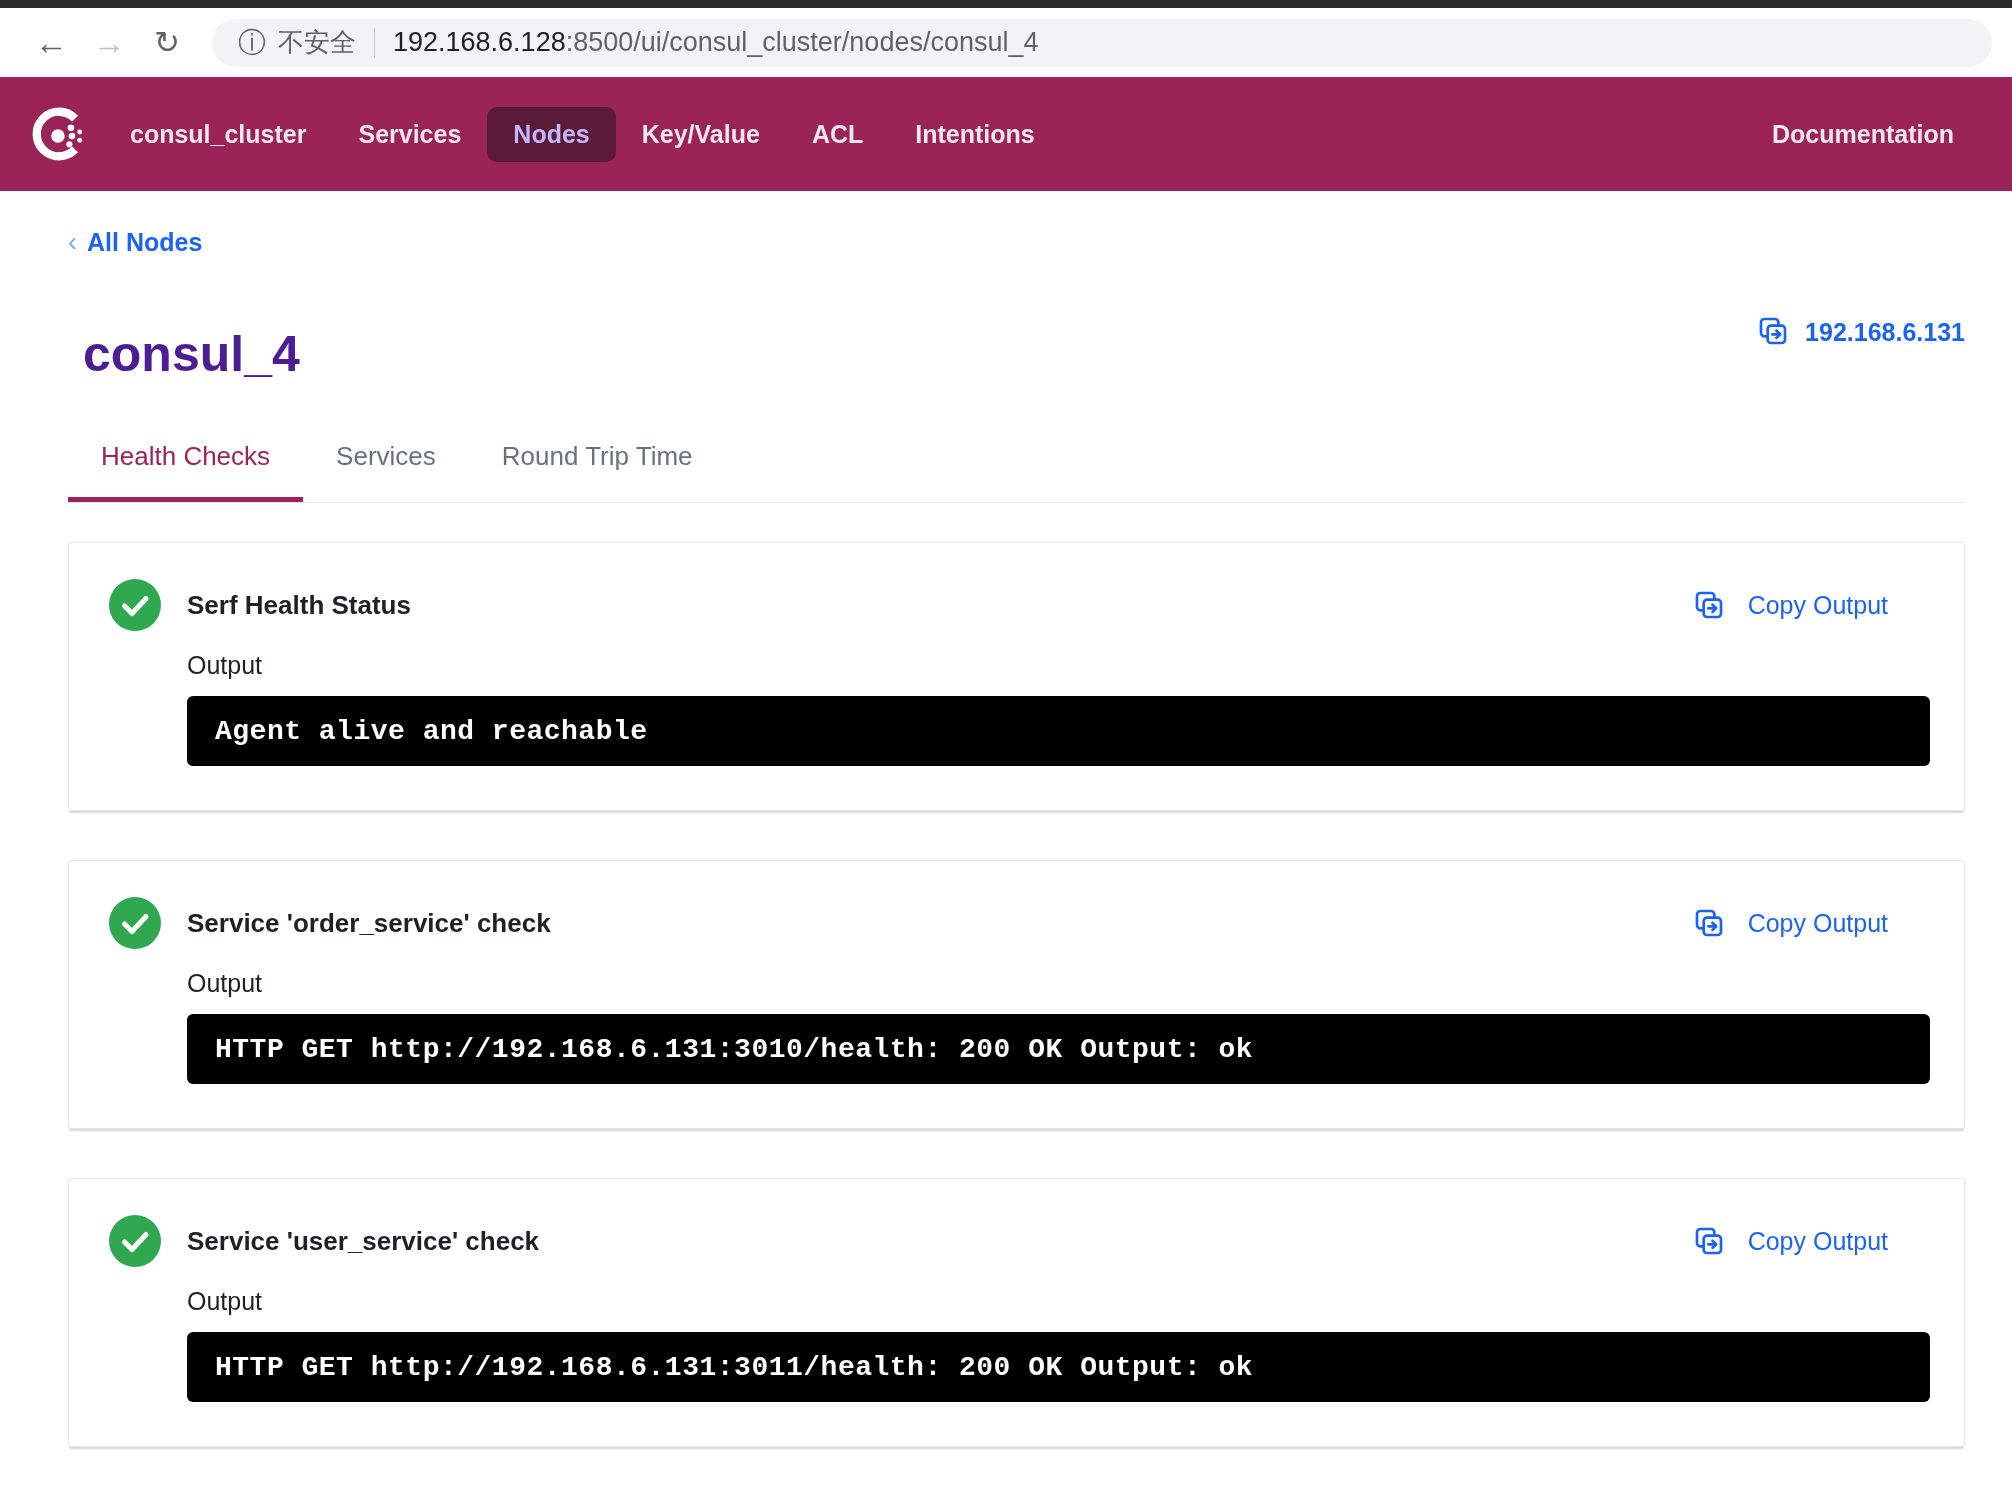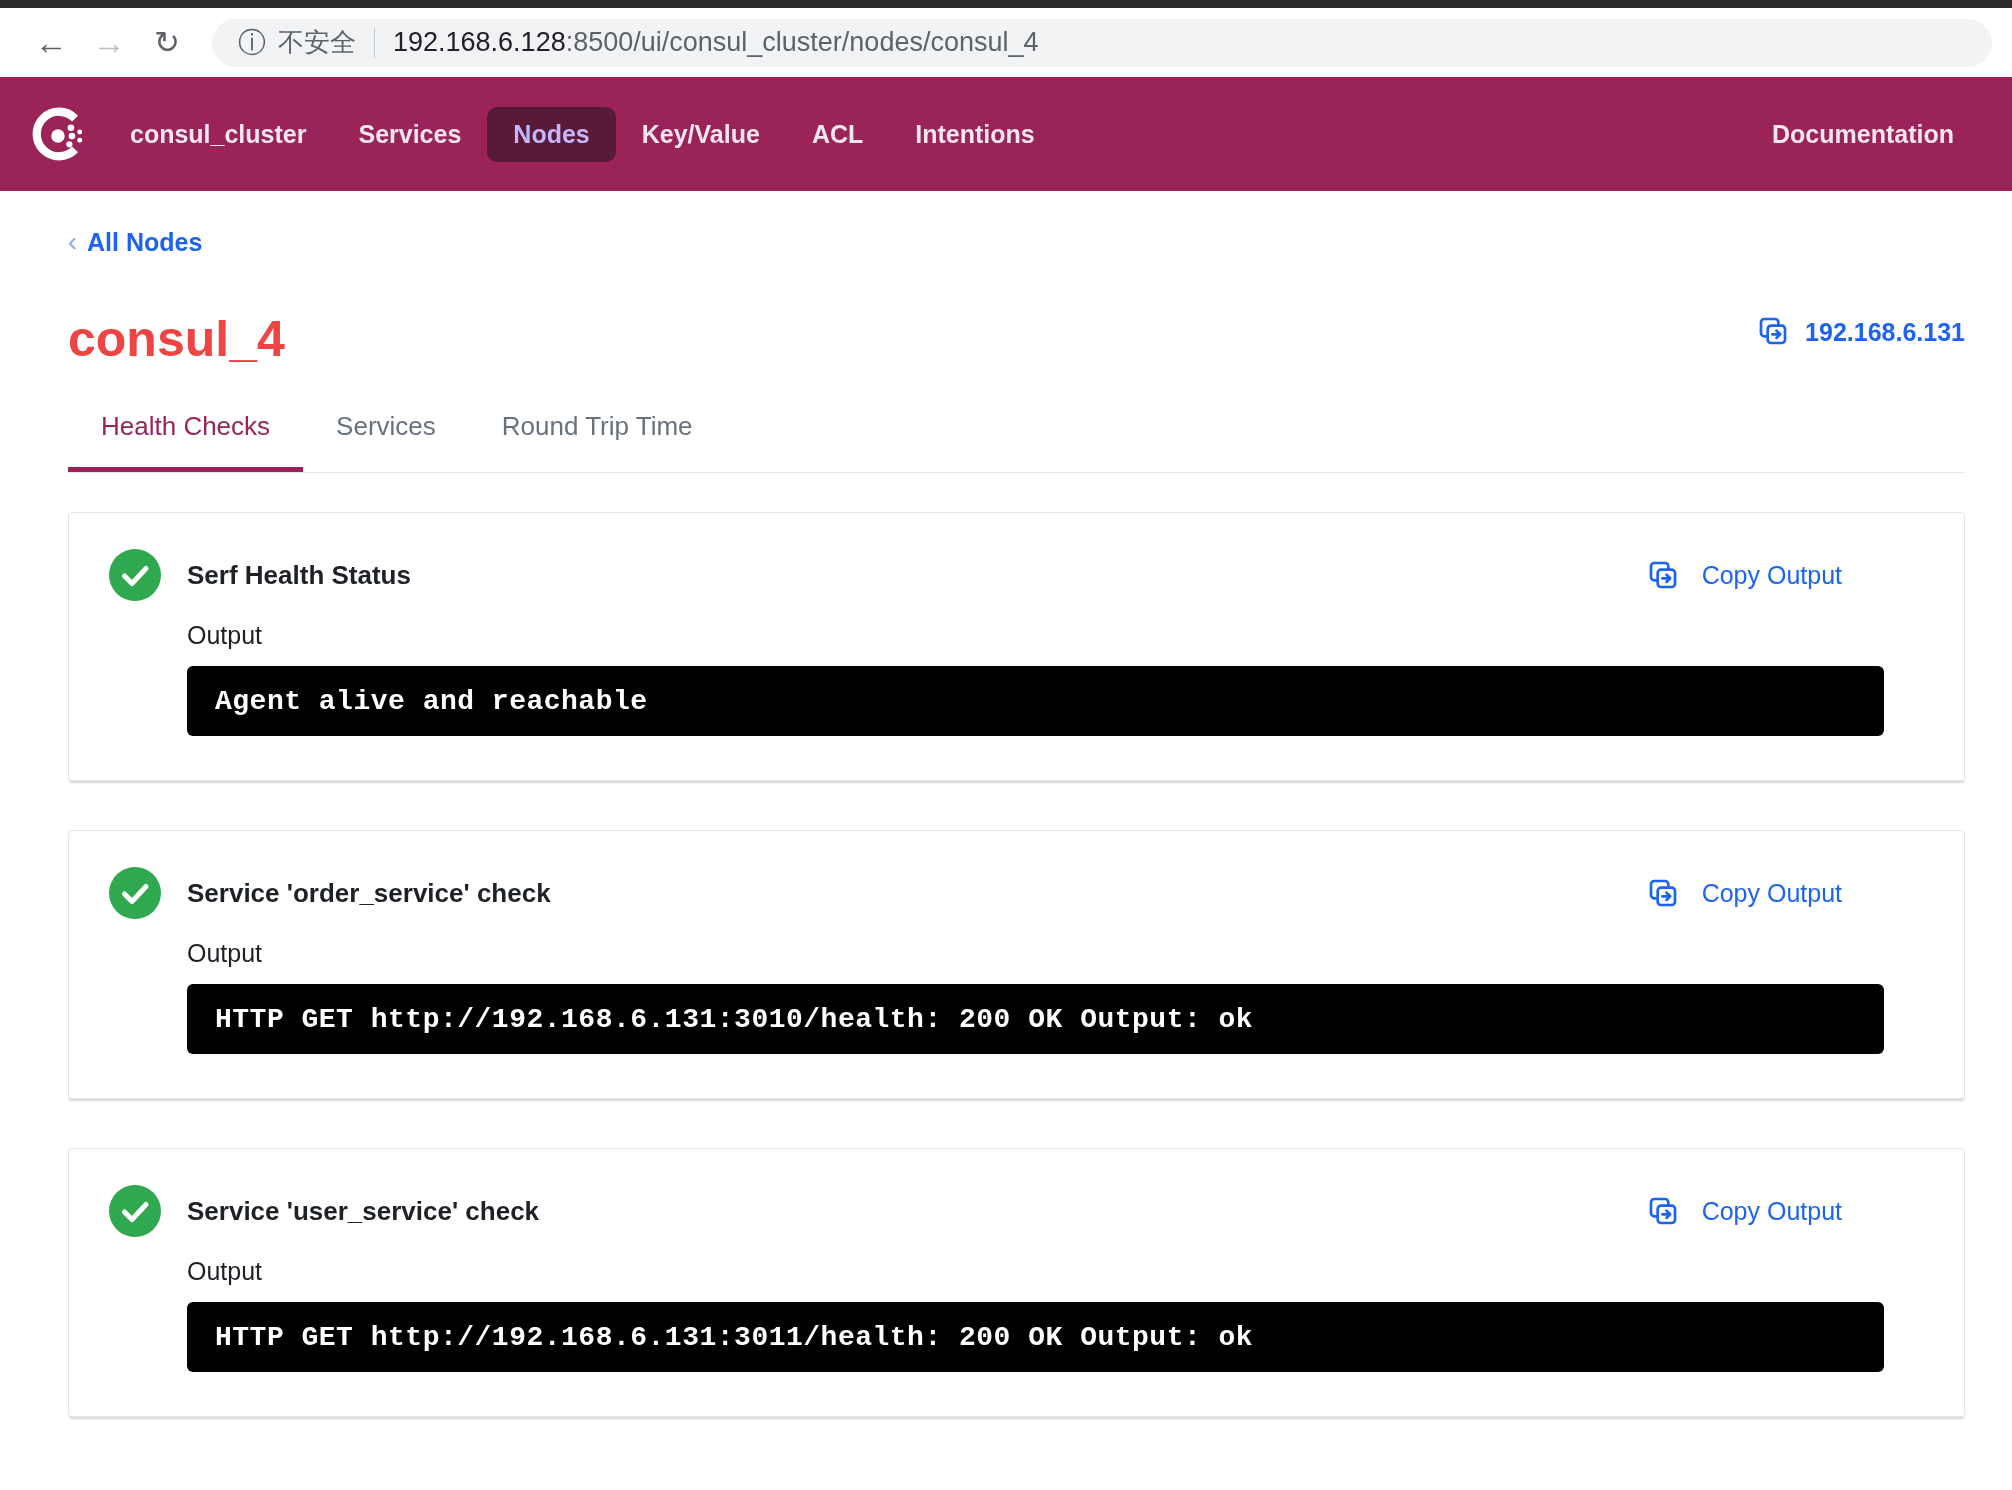--- a/index.html
+++ b/index.html
@@ -33,32 +33,32 @@
   .logo svg{width:58px;height:58px;display:block;}
   .menu{display:flex;align-items:center;}
   .nav-item{color:#f6e7ef;font-size:25px;font-weight:600;padding:13px 26px;border-radius:10px;cursor:pointer;}
   .nav-item.active{background:var(--navActive);color:#c4b5fd;}
   .nav-spacer{flex:1;}
   
   main{padding:0 47px 0 68px;}
   .breadcrumb{margin-top:36px;display:flex;align-items:center;font-size:25px;font-weight:600;color:var(--link);line-height:30px;cursor:pointer;}
   .breadcrumb .chev{color:#7fa8f5;margin-right:10px;font-size:27px;font-weight:400;}
   .title-row{margin-top:52px;display:flex;justify-content:space-between;align-items:flex-start;}
-  .page-title{font-size:50px;line-height:60px;font-weight:700;color:#ef4444;margin:0;}
+  .page-title{font-size:50px;line-height:60px;font-weight:700;color:#4c1d95;margin:15px;}
   .addr-link{display:flex;align-items:flex-end;gap:16px;margin-top:6px;color:var(--link);font-size:25px;font-weight:600;cursor:pointer;}
   .copy-svg{width:32px;height:32px;display:block;color:var(--link);}
   
   .tabs{margin-top:36px;display:flex;border-bottom:1px solid #e3e7eb;}
   .tab{font-size:26px;line-height:42px;color:var(--tabInactive);padding:0 33px 20px;border-bottom:5px solid transparent;cursor:pointer;}
   .tab.active{color:var(--tabActive);font-weight:500;border-bottom-color:var(--tabActive);}
   
   .card{
     margin-top:49px;background:#fff;border:1px solid #e2e6ea;border-radius:3px;
     box-shadow:0 3px 2px -1px rgba(90,100,110,0.25);
-    display:flex;padding:36px 80px 44px 40px;
+    display:flex;padding:36px 34px 44px 40px;
   }
   .card:first-of-type{margin-top:39px;}
   .check-icon{width:52px;height:52px;flex:none;margin-right:26px;}
   .check-icon svg{width:52px;height:52px;display:block;}
   .card-body{flex:1;min-width:0;}
   .card-head{display:flex;justify-content:space-between;align-items:center;min-height:52px;}
   .check-name{font-size:26px;font-weight:600;color:#1e2226;}
   .copy-btn{display:flex;align-items:center;gap:23px;color:var(--link);font-size:25px;font-weight:500;margin-right:42px;cursor:pointer;text-align:center;}
   .output-label{margin-top:20px;font-size:25px;font-weight:500;color:#1e2226;line-height:29px;}
   .output-box{

